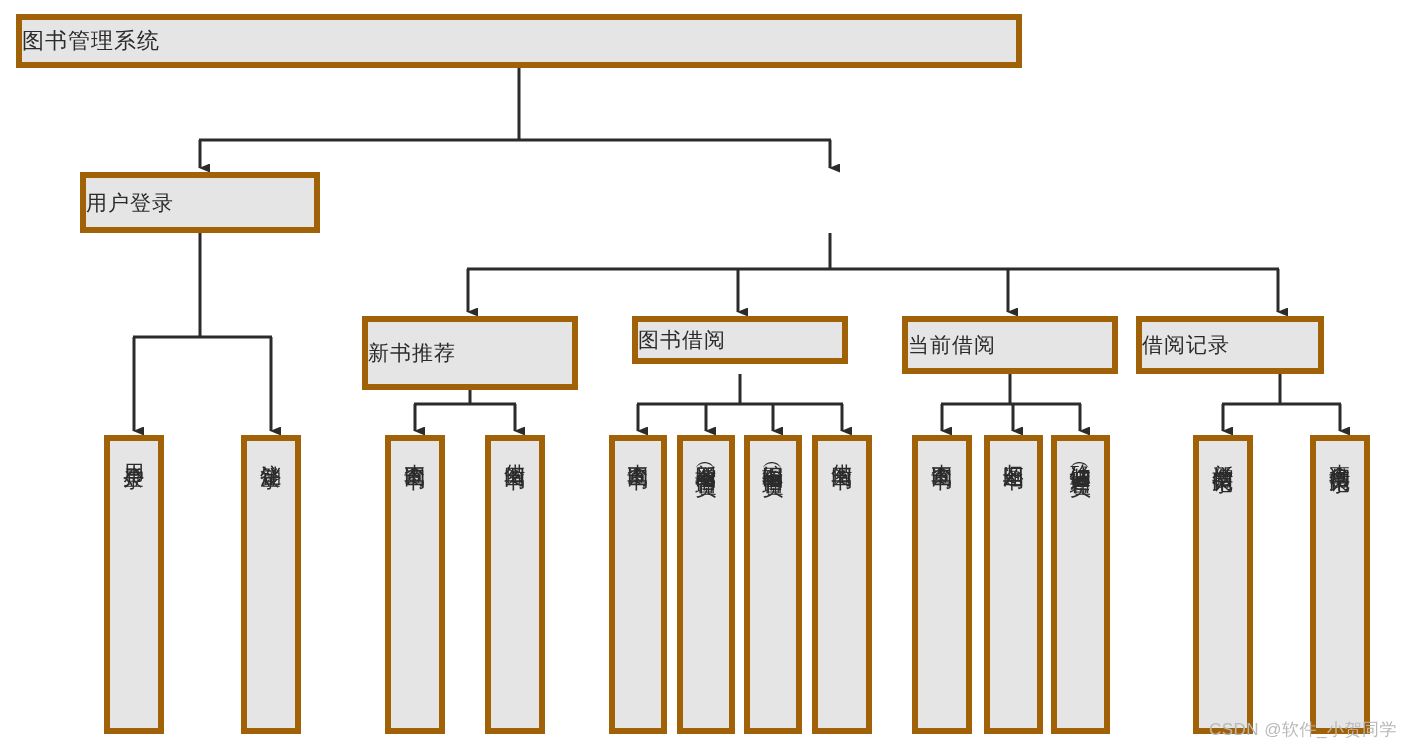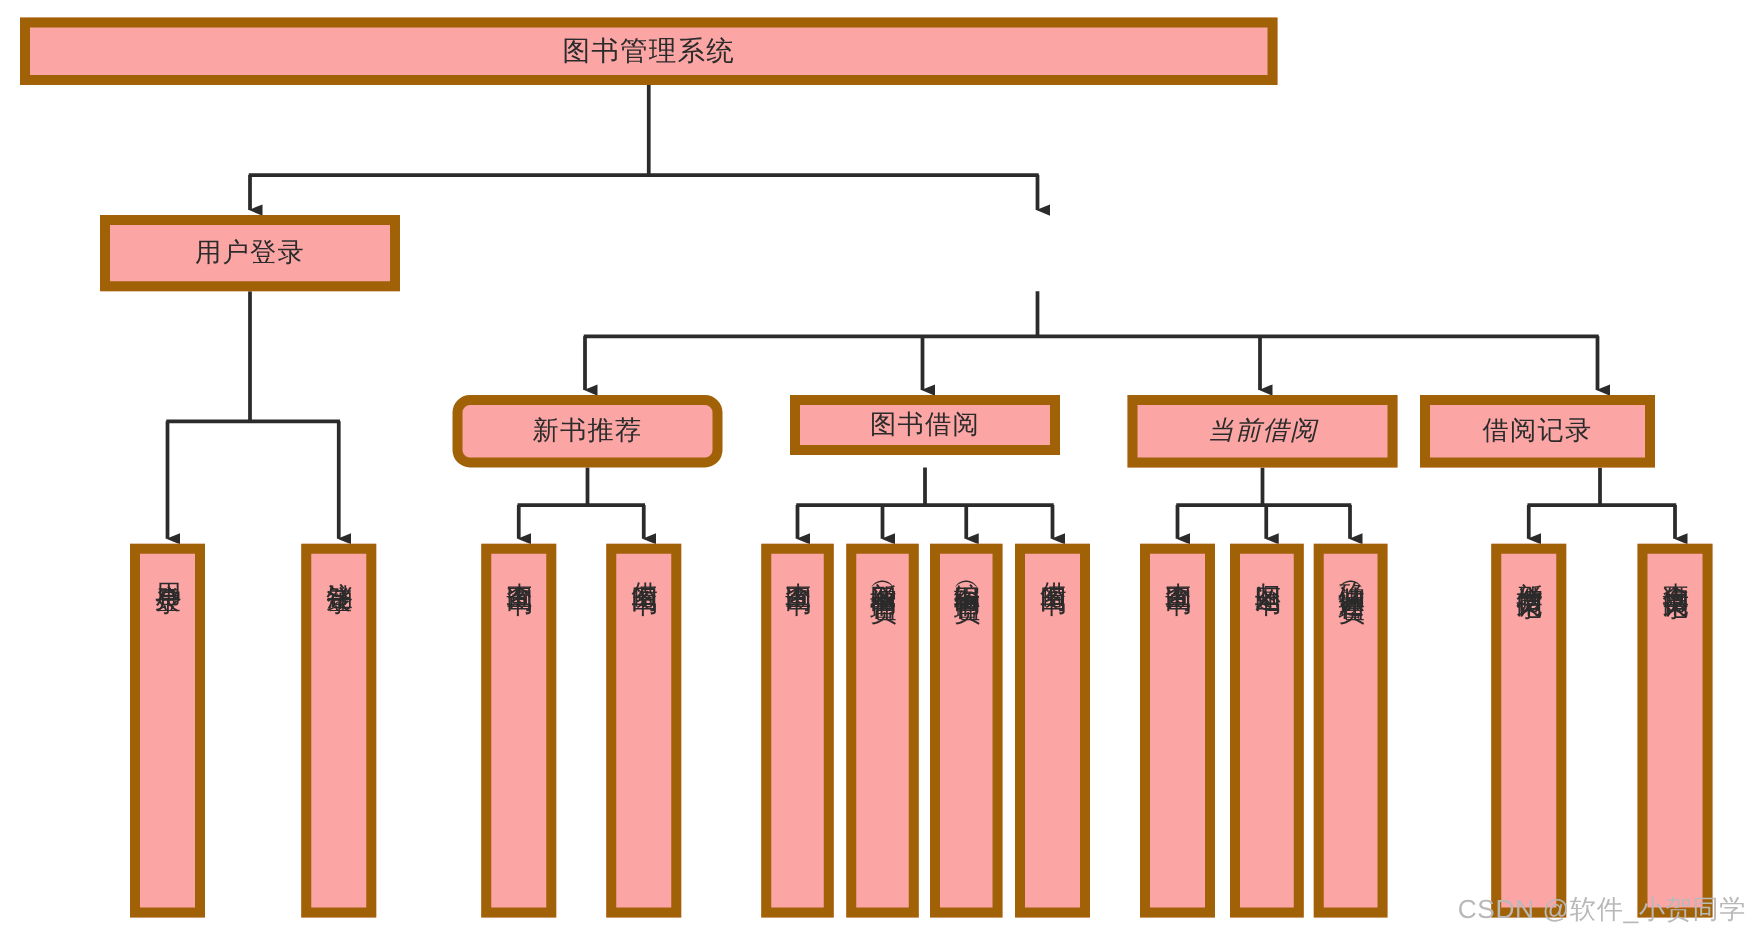--- a/index.html
+++ b/index.html
@@ -22,25 +22,24 @@
     position: absolute;
     left: 0;
     top: 0;
     width: 1405px;
     height: 747px;
     pointer-events: none;
   }
   .node {
     position: absolute;
     box-sizing: border-box;
-    border: 8px solid #a16207;
-    background: #fca5a5;
+    border: 6px solid #a16207;
+    background: #e5e5e5;
     display: flex;
     align-items: center;
-    justify-content: center;
     color: #2b2b2b;
   }
   .node.horiz {
     font-size: 21px;
     line-height: 1.2;
     letter-spacing: 1px;
     white-space: nowrap;
   }
   .node.root {
     font-size: 22px;
@@ -61,21 +60,21 @@
   }
   .leaf-inner {
     width: 100%;
     display: flex;
     justify-content: center;
   }
   #watermark {
     position: absolute;
     right: 8px;
     bottom: 6px;
-    font-size: 21px;
+    font-size: 17px;
     color: #b9b9b9;
     letter-spacing: 0.5px;
     white-space: nowrap;
     user-select: none;
   }
 </style>
 </head>
 <body>
 
 <div id="diagram-canvas">
@@ -133,27 +132,27 @@
   </svg>
 
   <div class="node horiz root" id="node-root" style="left: 16px; top: 14px; width: 1006px; height: 54px;">
     <span>图书管理系统</span>
   </div>
 
   <div class="node horiz" id="node-l2-0" style="left: 80px; top: 172px; width: 240px; height: 61px;">
     <span>用户登录</span>
   </div>
 
-  <div class="node horiz" id="node-l3-0" style="left: 362px; top: 316px; width: 216px; height: 58px; border-radius: 14px;">
+  <div class="node horiz" id="node-l3-0" style="left: 362px; top: 316px; width: 216px; height: 74px;">
     <span>新书推荐</span>
   </div>
   <div class="node horiz" id="node-l3-1" style="left: 632px; top: 316px; width: 216px; height: 48px;">
     <span>图书借阅</span>
   </div>
-  <div class="node horiz" id="node-l3-2" style="left: 902px; top: 316px; width: 216px; height: 58px; font-style: italic;">
+  <div class="node horiz" id="node-l3-2" style="left: 902px; top: 316px; width: 216px; height: 58px;">
     <span>当前借阅</span>
   </div>
   <div class="node horiz" id="node-l3-3" style="left: 1136px; top: 316px; width: 188px; height: 58px;">
     <span>借阅记录</span>
   </div>
 
   <div class="node leaf" id="node-leaf-0" style="left: 104px; top: 435px; width: 60px; height: 299px;">
     <span class="leaf-inner">
         <span class="vlabel">用户登录</span>
       </span>

